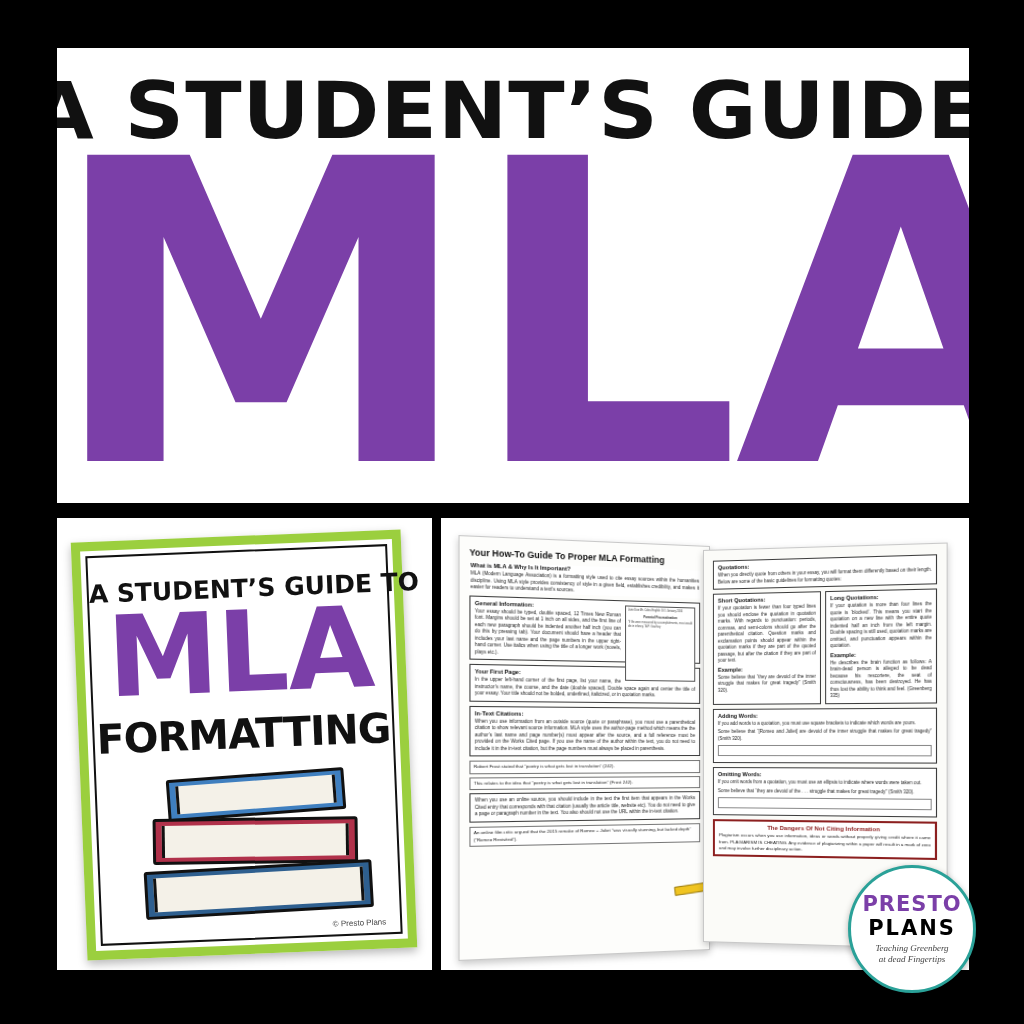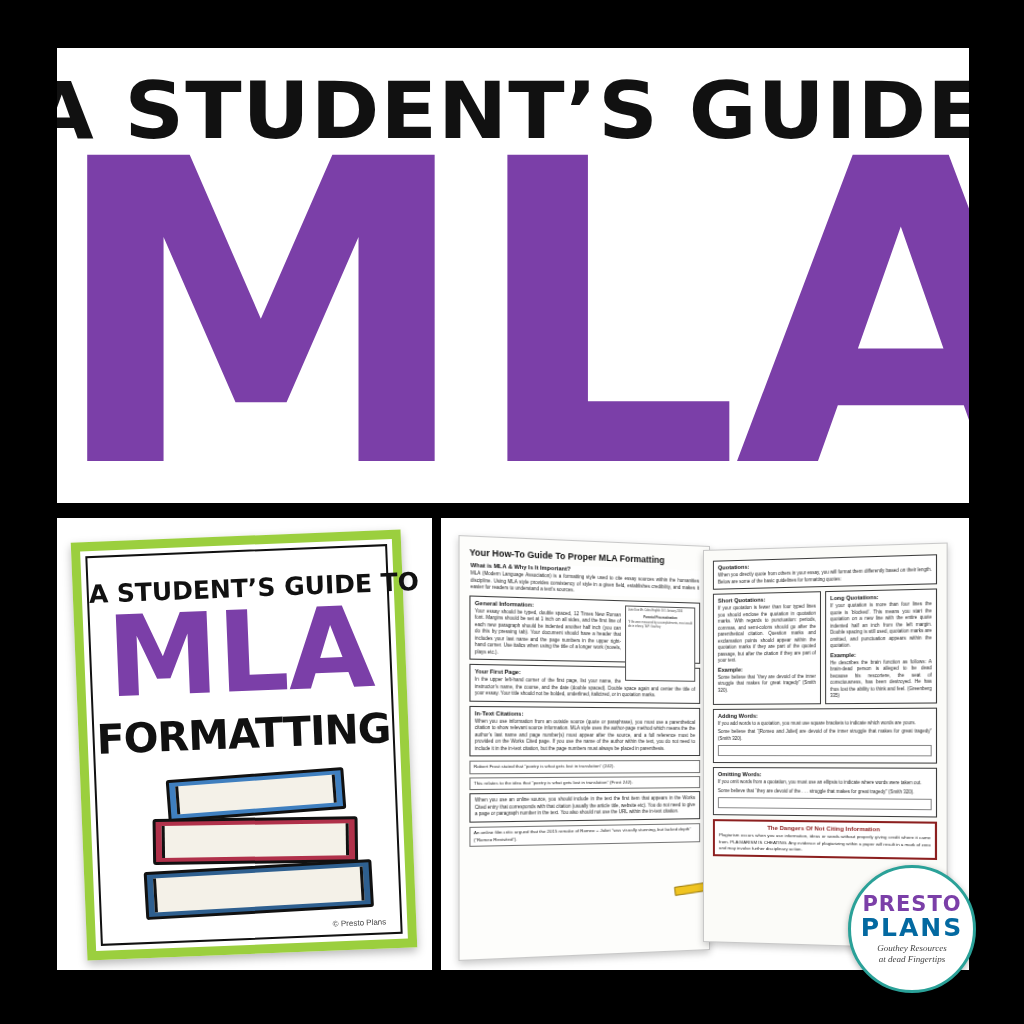--- a/index.html
+++ b/index.html
@@ -303,22 +303,22 @@
     font-family: "DejaVu Sans", sans-serif;
     font-weight: 700;
     font-size: 21px;
     color: #7b3fa8;
     letter-spacing: 1px;
     line-height: 21px;
   }
   .logo .l2 {
     font-family: "DejaVu Sans", sans-serif;
     font-weight: 700;
-    font-size: 25px;
-    color: #0369a1;
+    font-size: 21px;
+    color: #000000;
     letter-spacing: 2px;
     line-height: 26px;
   }
   .logo .l3 {
     font-family: "Liberation Serif", serif;
     font-style: italic;
     font-size: 9px;
     color: #444;
     line-height: 11px;
     margin-top: 2px;
@@ -449,17 +449,17 @@
           <p>Plagiarism occurs when you use information, ideas or words without properly giving credit where it came from. PLAGIARISM IS CHEATING. Any evidence of plagiarizing within a paper will result in a mark of zero and may involve further disciplinary action.</p>
         </div>
       </div>
 
     </div>
   </div>
 
   <div class="logo">
     <div class="l1">PRESTO</div>
     <div class="l2">PLANS</div>
-    <div class="l3">Gouthey Resources</div>
+    <div class="l3">Teaching Greenberg</div>
     <div class="l4">at dead Fingertips</div>
   </div>
 
 </div>
 
 </body></html>

